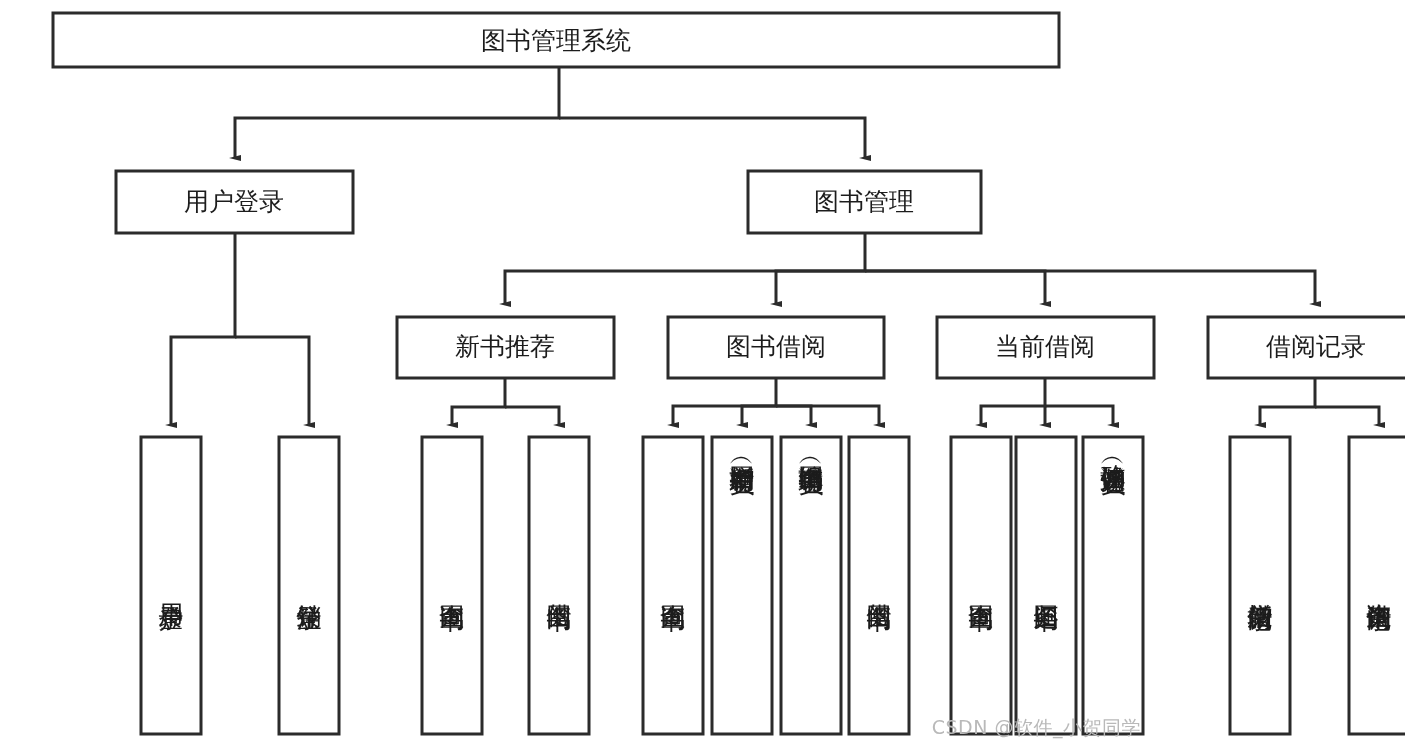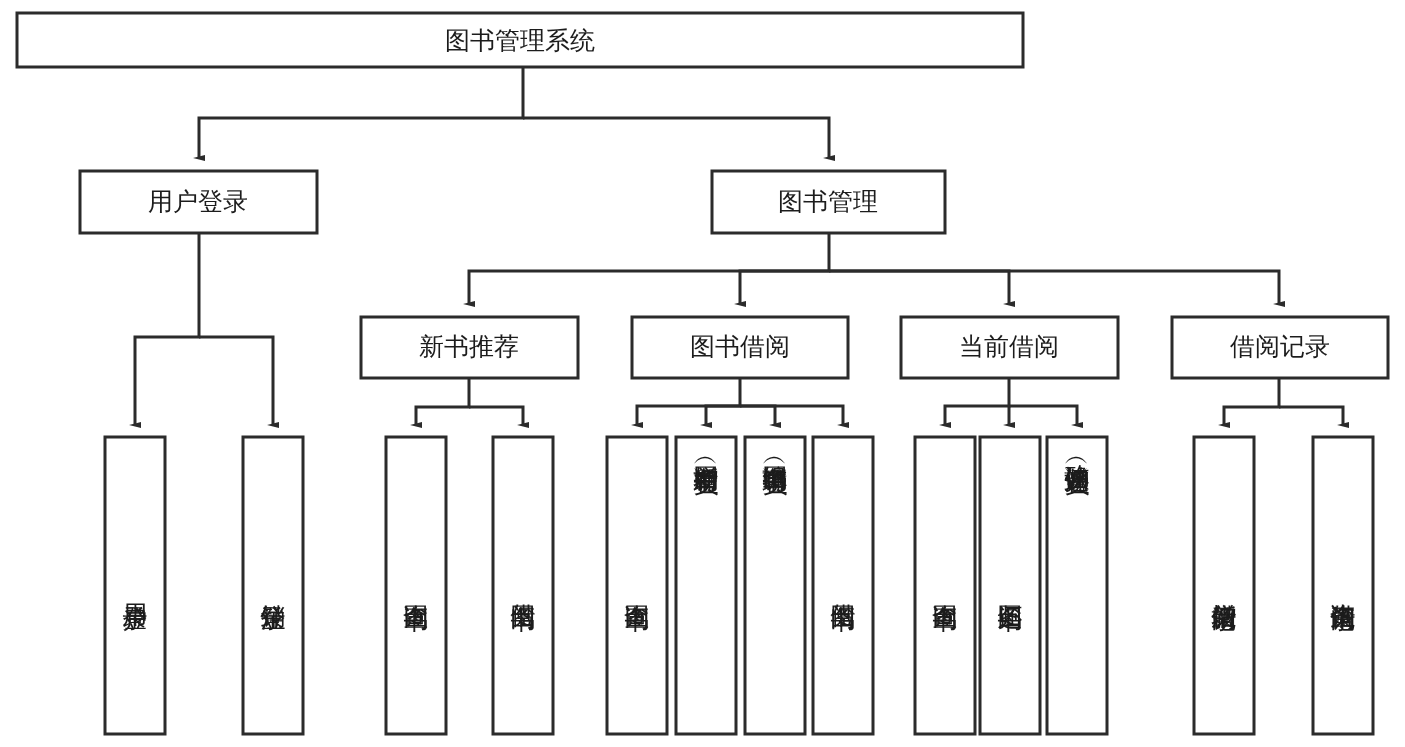--- a/index.html
+++ b/index.html
@@ -12,20 +12,21 @@
     width: 1405px;
     height: 747px;
     font-family: "DejaVu Sans", "Liberation Sans", sans-serif;
     overflow: hidden;
   }
   #diagram-root {
     position: relative;
     width: 1123px;
     height: 747px;
     background: #ffffff;
+    margin-left: 36px;
   }
   svg.flow {
     position: absolute;
     top: 0;
     left: 0;
     width: 1405px;
     height: 747px;
   }
   .node-rect {
     fill: #ffffff;
@@ -214,14 +215,15 @@
   <div class="leaf-label-wrap" style="left:1047px; top:437px; width:60px; height:297px; align-items:flex-start; padding-top:8px;">
     <span class="leaf-label">确认归还（管理员）</span>
   </div>
   <div class="leaf-label-wrap" style="left:1194px; top:437px; width:60px; height:297px;">
     <span class="leaf-label">新增借阅记录</span>
   </div>
   <div class="leaf-label-wrap" style="left:1313px; top:437px; width:60px; height:297px;">
     <span class="leaf-label">查询借阅记录</span>
   </div>
 
+  <div class="watermark">CSDN @软件_小贺同学</div>
 
 </div>
 
 </body></html>

